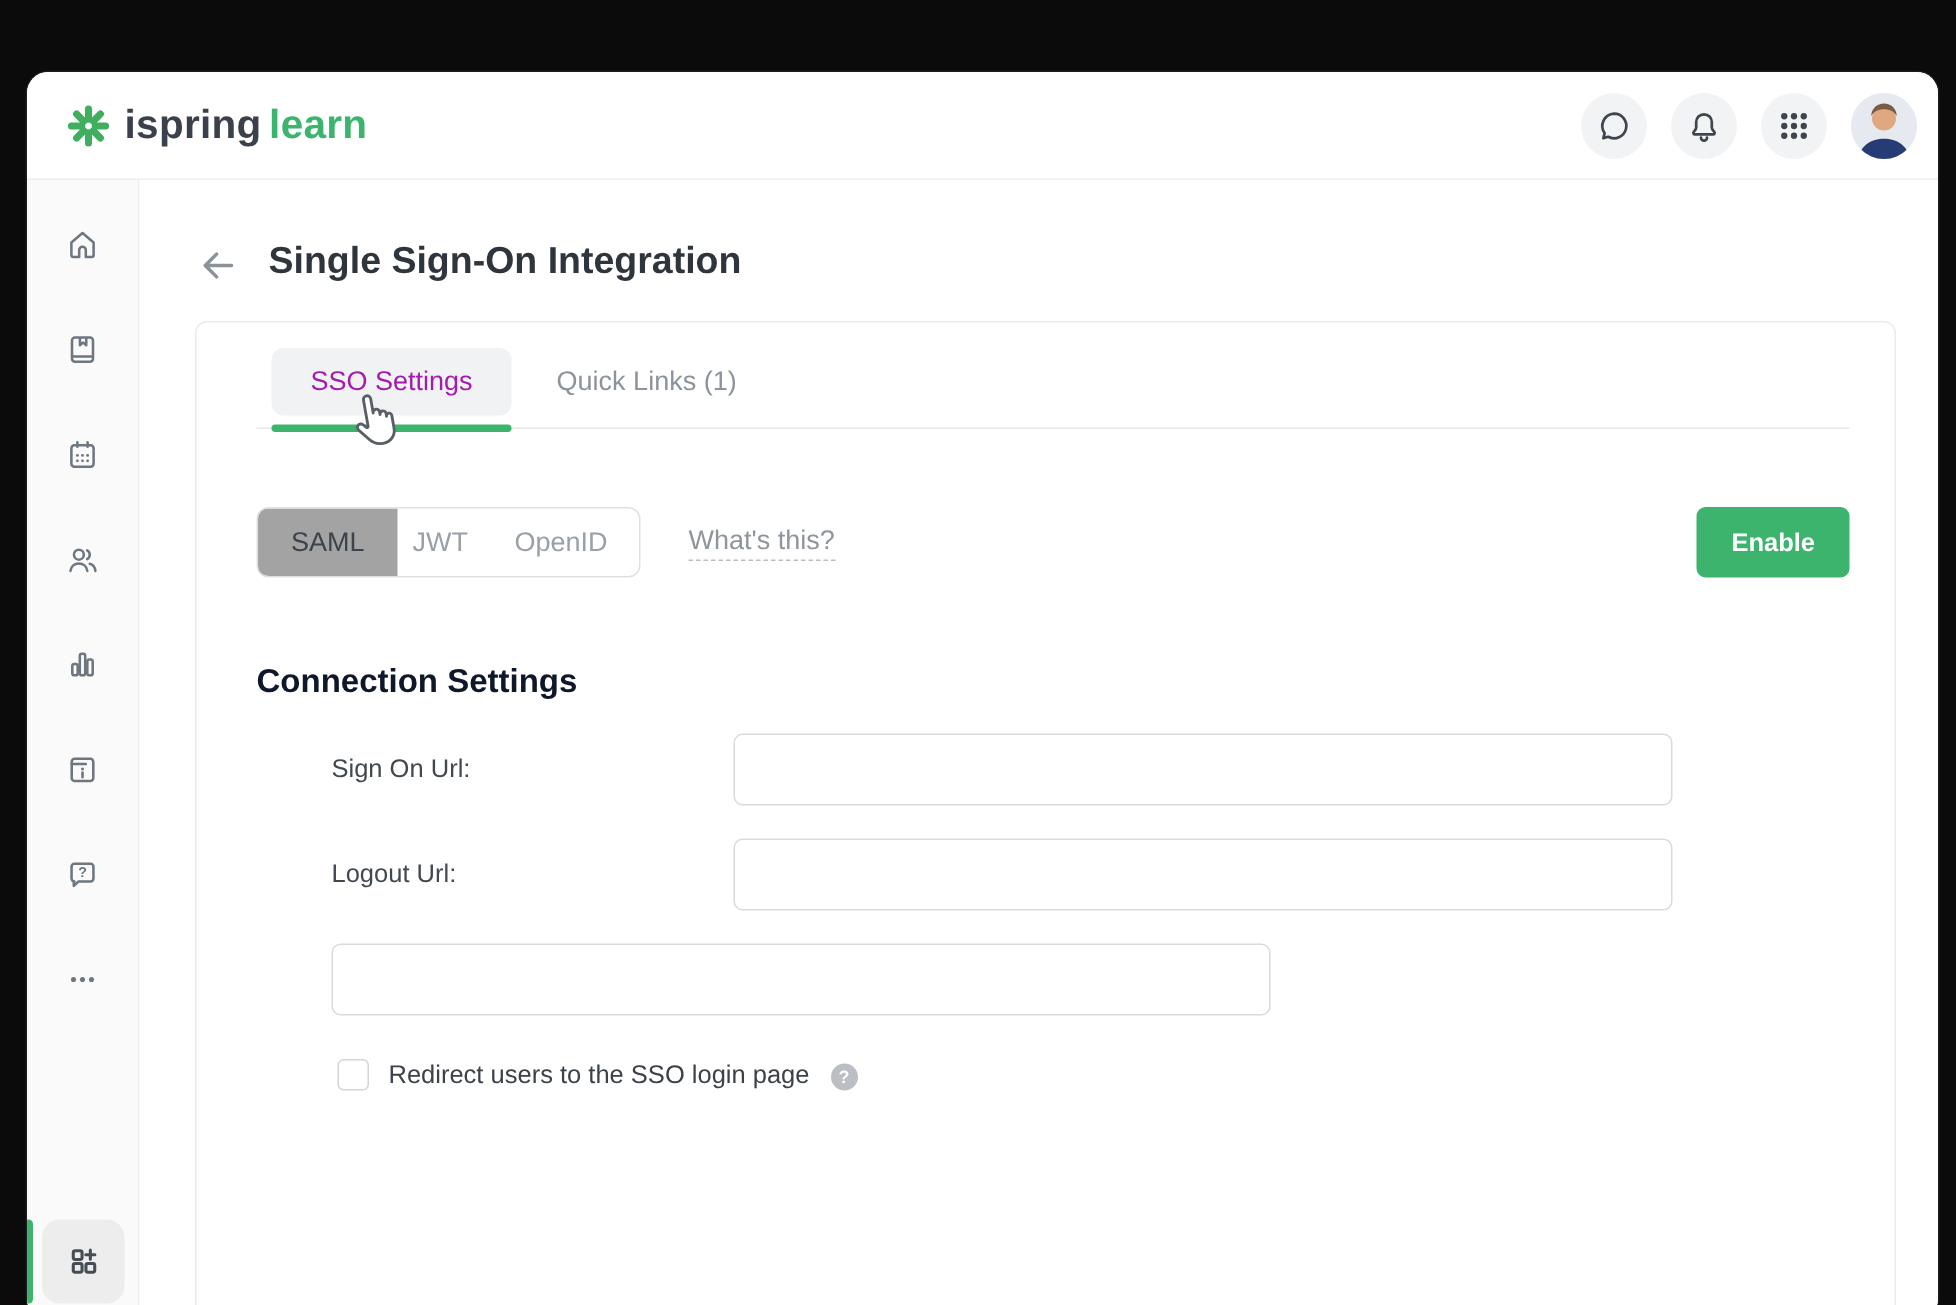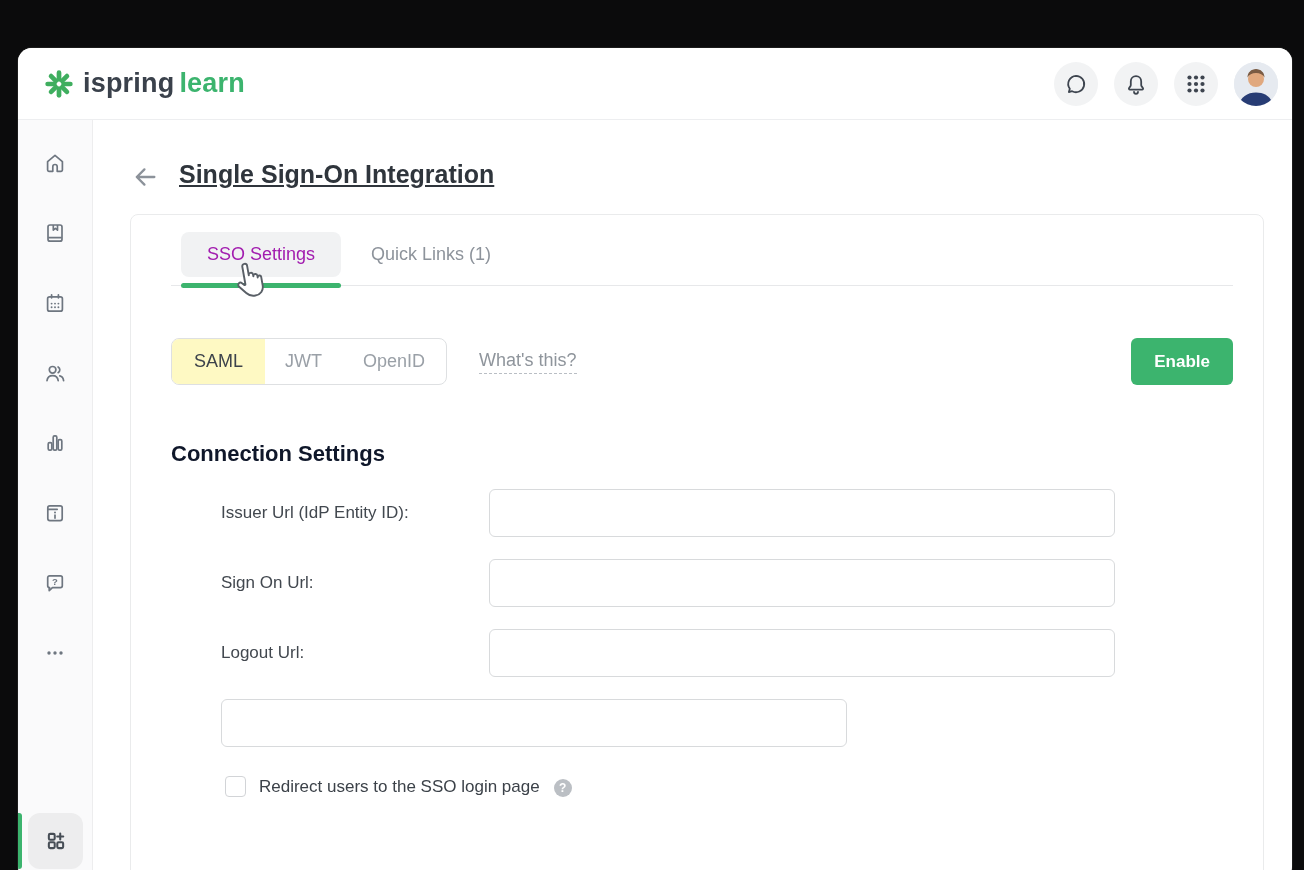--- a/index.html
+++ b/index.html
@@ -22,40 +22,40 @@
     position:relative;display:flex;flex-direction:column;align-items:center;padding-top:31px;}
   .side-item{width:24px;height:24px;margin-bottom:46px;cursor:pointer;display:flex;
     align-items:center;justify-content:center;}
   .side-bottom{position:absolute;bottom:11px;left:10px;width:55px;height:56px;border-radius:12px;
     background:#ededee;display:flex;align-items:center;justify-content:center;cursor:pointer;}
   .active-bar{position:absolute;bottom:11px;left:-2px;width:6px;height:56px;border-radius:3px;
     background:#3cb46e;}
   .main{flex:1;position:relative;background:#fff;}
   
   .back-btn{position:absolute;left:38px;top:43px;width:28px;height:28px;cursor:pointer;}
-  .page-title{position:absolute;left:86px;top:40px;font-size:25px;font-weight:700;color:#2f353c;text-decoration:underline;}
+  .page-title{position:absolute;left:86px;top:40px;font-size:25px;font-weight:700;color:#2f353c;}
   
   .card{position:absolute;left:37px;top:94px;right:28px;height:720px;background:#fff;
     border:1px solid #eaebec;border-radius:8px;box-sizing:border-box;}
   .tabbar{padding:17px 30px 0 40px;position:relative;}
   .tabs{display:flex;align-items:center;}
   .tab{font-size:18px;cursor:pointer;position:relative;}
   .tab-active{margin-left:10px;background:#f1f2f3;border-radius:8px;padding:12px 26px;color:#a21caf;}
   .tab-underline{position:absolute;left:0;right:0;bottom:-11px;height:5px;border-radius:3px;
     background:#3cb46e;z-index:2;}
   .tab-idle{margin-left:28px;color:#8d939b;padding:12px 2px;}
   .tab-divider{height:1px;background:#e7e8ea;margin-top:8px;}
   .cursor-hand{position:absolute;left:100px;top:46px;z-index:5;pointer-events:none;}
   
   .toolbar{display:flex;align-items:center;margin:52px 30px 0 40px;}
   .seg{display:inline-flex;border:1px solid #dee0e2;border-radius:8px;height:47px;
     box-sizing:border-box;overflow:hidden;}
   .seg-item{display:flex;align-items:center;font-size:18px;color:#9aa0a7;cursor:pointer;}
-  .seg-item.sel{background:#fef9c3;color:#3d434b;}
-  .seg-saml{padding:0 22px;}.seg-jwt{padding:0 20px;}.seg-openid{padding:0 21px;}
+  .seg-item.sel{background:#a3a3a3;color:#3d434b;}
+  .seg-saml{padding:0 22px;}.seg-jwt{padding:0 10px;}.seg-openid{padding:0 21px;}
   .whats-this{margin-left:32px;font-size:18px;color:#8f959c;border-bottom:1px dashed #b9bec4;
     padding-bottom:2px;cursor:pointer;}
   .enable-btn{margin-left:auto;background:#3cb46e;color:#fff;font-size:17px;font-weight:700;
     border:none;border-radius:6px;height:47px;padding:0 23px;cursor:pointer;
     font-family:"Liberation Sans",sans-serif;}
   
   .section-title{margin:56px 40px 0;font-size:22px;font-weight:700;color:#0f172a;}
   .field-row{display:flex;align-items:center;margin:22px 0 0 90px;}
   .field-label{width:268px;font-size:17px;color:#42484f;}
   .field-input{width:626px;height:48px;border:1px solid #d8dadc;border-radius:6px;
@@ -263,24 +263,20 @@
             <div class="seg-item seg-openid">OpenID</div>
           </div>
           <div class="whats-this">What's this?</div>
           <button class="enable-btn">Enable</button>
         </div>
 
         <div class="section-title">Connection Settings</div>
 
         <div>
           <div class="field-row">
-            <div class="field-label">Issuer Url (IdP Entity ID):</div>
-            <input class="field-input" type="text" value="" style="">
-          </div>
-          <div class="field-row">
             <div class="field-label">Sign On Url:</div>
             <input class="field-input" type="text" value="" style="">
           </div>
           <div class="field-row">
             <div class="field-label">Logout Url:</div>
             <input class="field-input" type="text" value="" style="">
           </div>
           <div class="field-row">
             <input class="field-input" type="text" value="" style="">
           </div>

